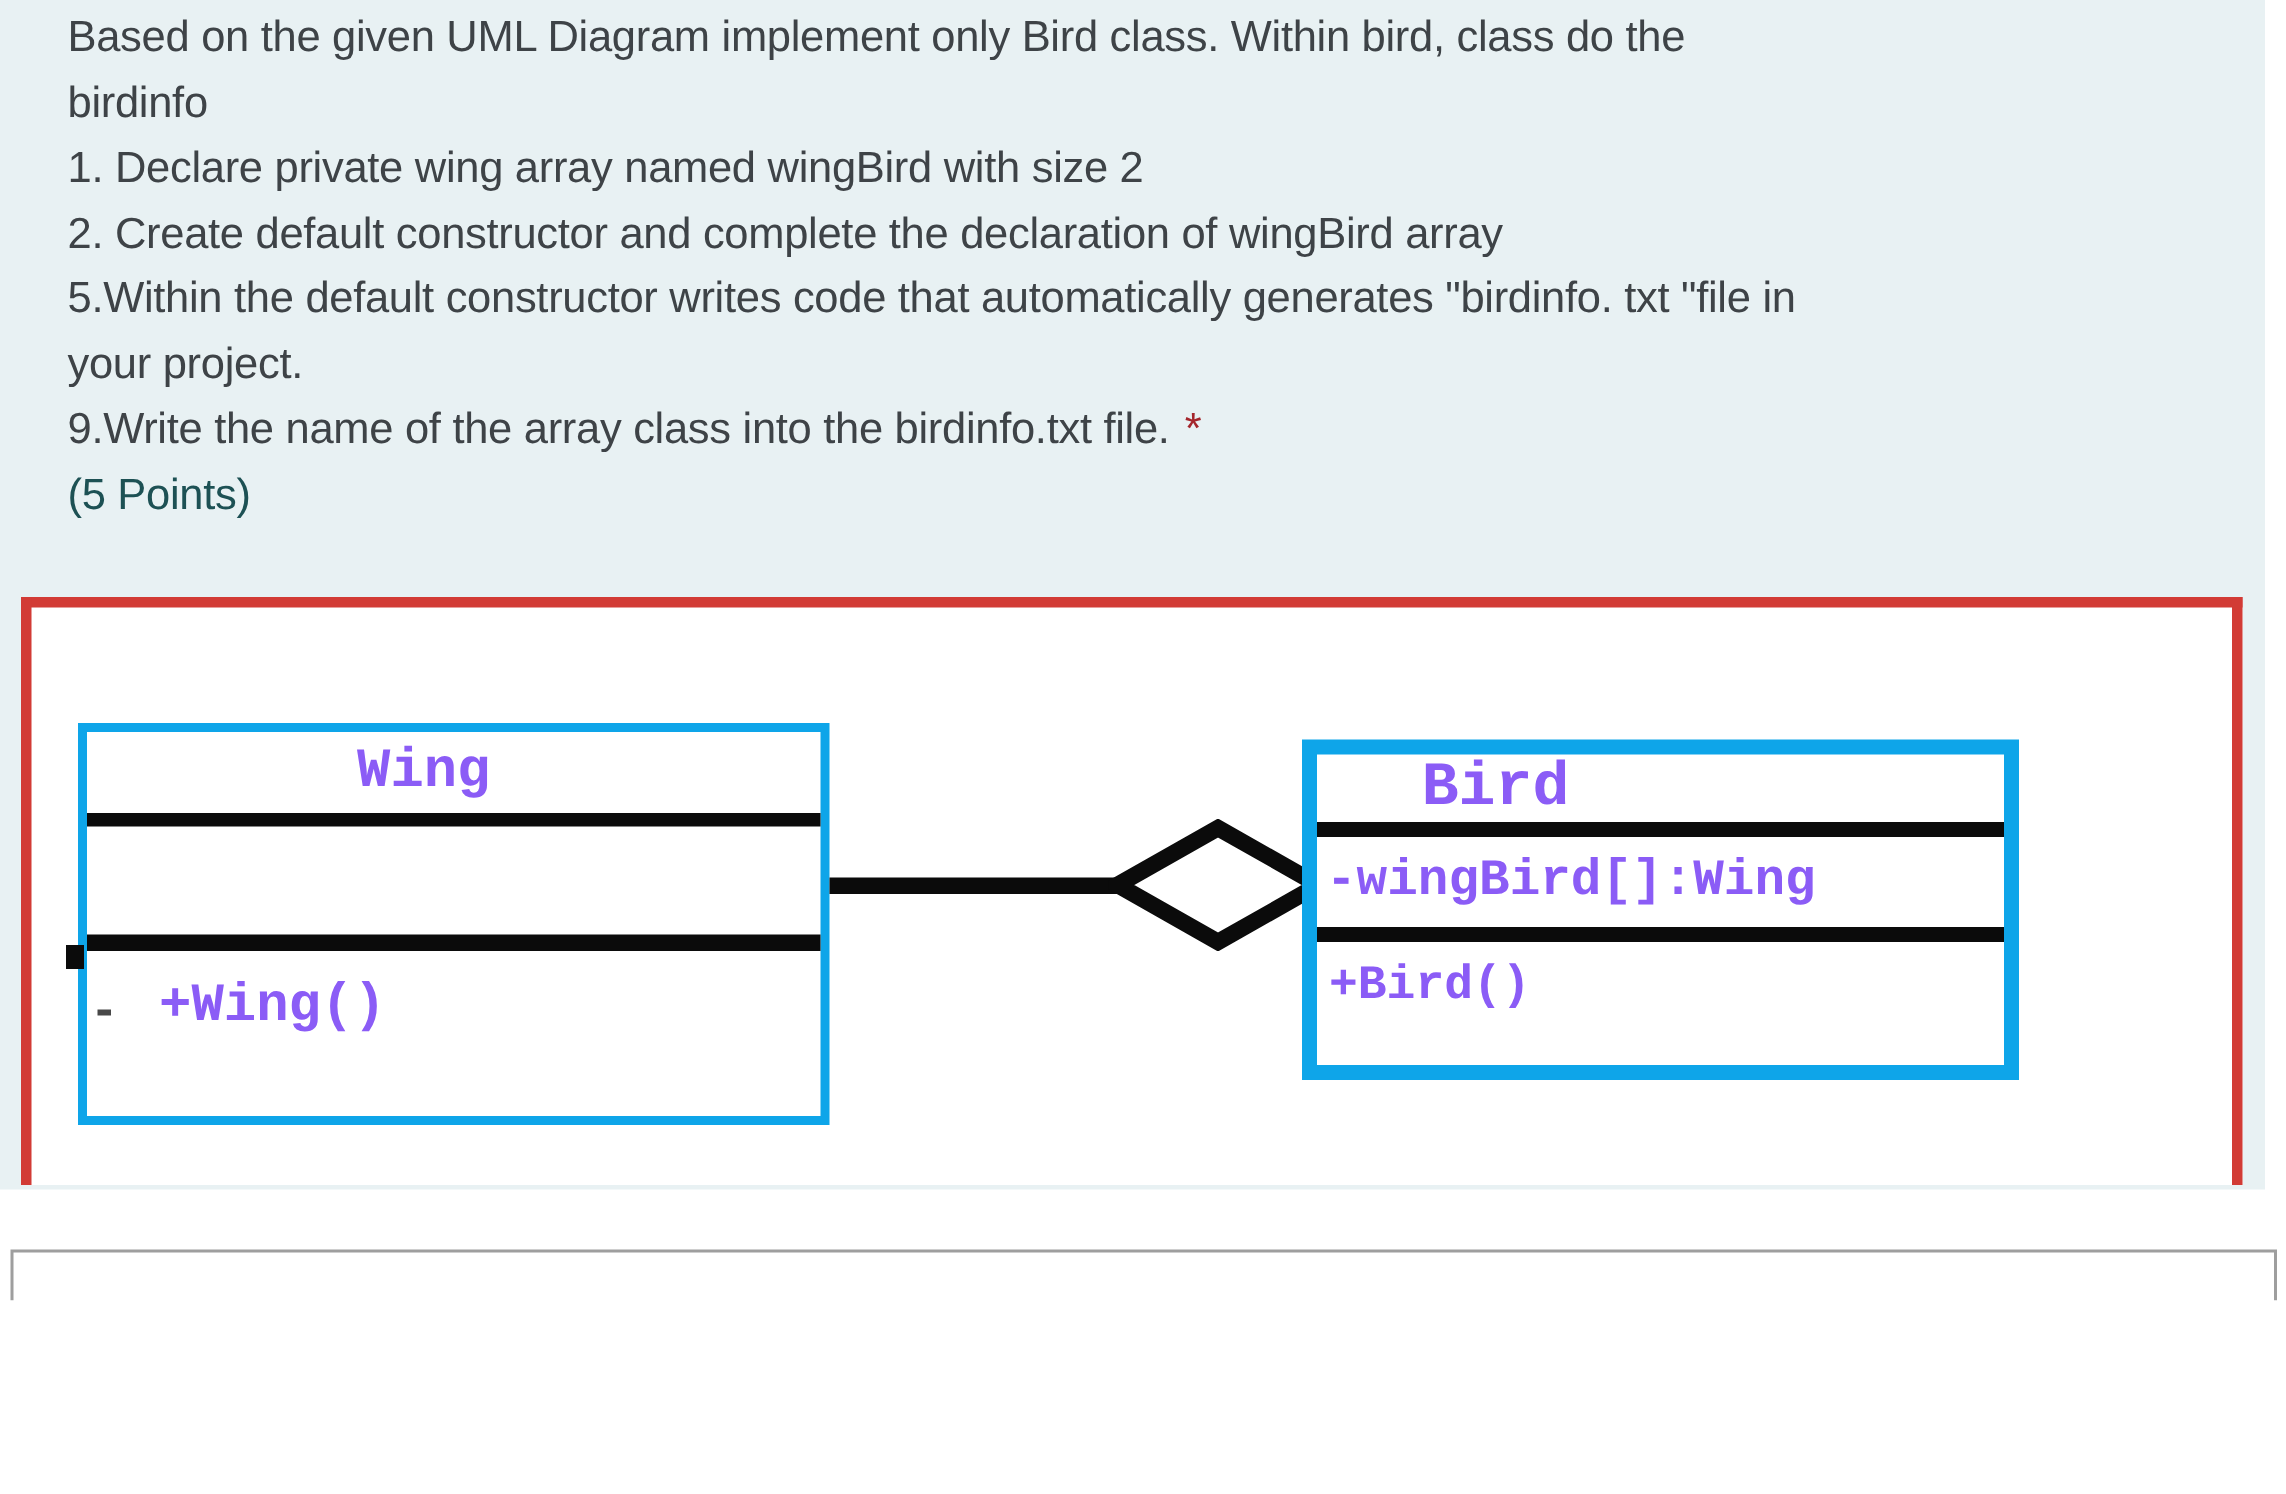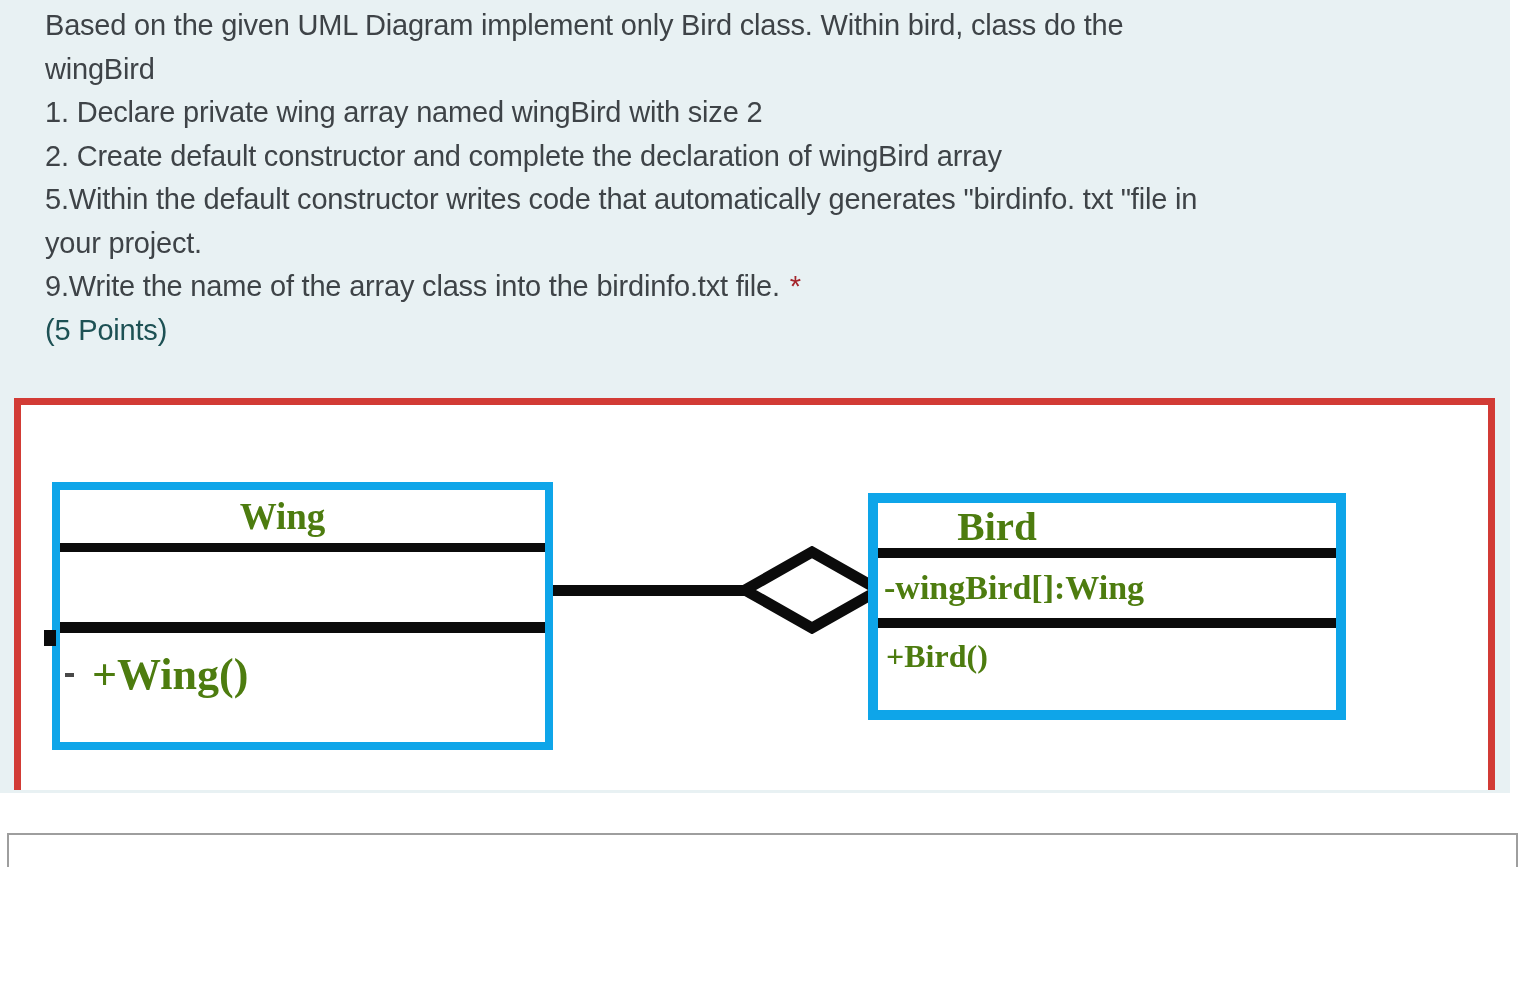--- a/index.html
+++ b/index.html
@@ -26,31 +26,31 @@
   
   .image-frame{
     position:absolute;left:14px;top:398px;
     width:1481px;height:392px;
     box-sizing:border-box;
     border:7px solid #d23b35;border-bottom:none;
     background:#ffffff;
   }
   .uml-box{
     position:absolute;box-sizing:border-box;
-    border:8px solid #0ea5e9;background:#ffffff;
+    border:6px solid #0ea5e9;background:#ffffff;
     display:flex;flex-direction:column;
-    font-family:Liberation Serif, serif;font-weight:bold;color:#4d7c0f;
+    font-family:Liberation Mono, monospace;font-weight:bold;color:#8b5cf6;
   }
   .uml-row{display:flex;align-items:center;}
   .uml-divider{background:#0b0b0b;flex:none;}
   
   .wing-box{left:31px;top:77px;width:501px;height:268px;}
   .wing-title{height:55px;justify-content:center;font-size:37px;padding-right:40px;}
   .wing-attrs{height:74px;}
-  .wing-methods{height:97px;font-size:44px;padding-left:32px;align-items:flex-start;padding-top:16px;}
+  .wing-methods{height:97px;font-size:36px;padding-left:48px;align-items:flex-start;padding-top:16px;}
   .div-a{height:9px;}
   .div-b{height:11px;}
   
   .bird-box{left:847px;top:88px;width:478px;height:227px;border-width:10px;}
   .bird-title{height:45px;justify-content:center;font-size:41px;padding-right:220px;}
   .bird-attrs{height:65px;font-size:34px;padding-left:6px;}
   .bird-methods{height:77px;font-size:32px;padding-left:8px;align-items:flex-start;padding-top:10px;}
   .div-c{height:10px;}
   
   .connector-line{
@@ -74,21 +74,21 @@
 </style>
 </head>
 <body>
 
 <div id="screen">
 
   <div class="question-card">
 
     <div class="question-text">
       <div class="q-line">Based on the given UML Diagram implement only Bird class. Within bird, class do the</div>
-      <div class="q-line">wingBird</div>
+      <div class="q-line">birdinfo</div>
       <div class="q-line">1. Declare private wing array named wingBird with size 2</div>
       <div class="q-line">2. Create default constructor and complete the declaration of wingBird array</div>
       <div class="q-line">5.Within the default constructor writes code that automatically generates "birdinfo. txt "file in</div>
       <div class="q-line">your project.</div>
       <div class="q-line"><span>9.Write the name of the array class into the birdinfo.txt file.</span><span class="required-marker">*</span></div>
       <div class="q-line points-label">(5 Points)</div>
     </div>
 
     <div class="image-frame">
 

